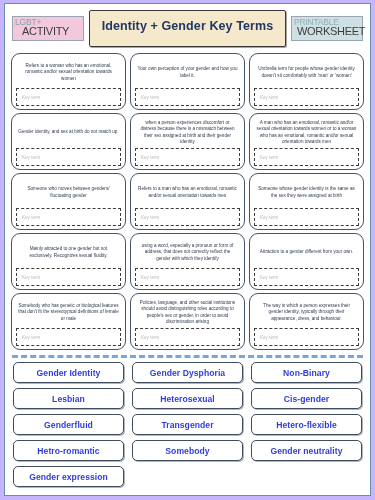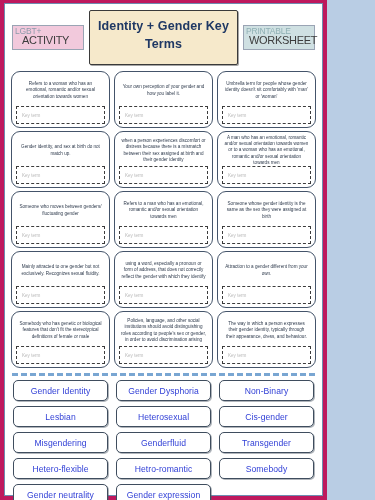--- a/index.html
+++ b/index.html
@@ -3,22 +3,22 @@
 <meta charset="utf-8">
 <style>
   html,body{margin:0;padding:0;}
   body{
     width:375px;height:500px;overflow:hidden;
     background:#b9cde4;
     font-family:"Liberation Sans", sans-serif;
   }
   
   #page{
-    position:relative;width:327px;height:500px;
-    background:#be185d;
+    position:relative;width:375px;height:500px;
+    background:#c4b5fd;
     box-sizing:border-box;
   }
   #sheet{
     position:absolute;left:4px;top:3px;right:4px;bottom:4px;
     background:#ffffff;
     border:1px solid #6d8cb0;
     box-sizing:border-box;
     display:flex;flex-direction:column;
   }
   
@@ -115,21 +115,21 @@
   .chip{
     border:1.2px solid #3f4d5e;
     border-radius:5px;
     background:#fff;
     height:21px;
     display:flex;align-items:center;justify-content:center;
     box-sizing:border-box;
     box-shadow:1px 1px 0 rgba(80,90,105,.45);
   }
   .chip span{
-    font-size:8.6px;font-weight:normal;color:#2f3ed6;
+    font-size:8.6px;font-weight:bold;color:#2f3ed6;
     letter-spacing:.05px;text-align:center;
   }
 </style>
 </head>
 <body>
 
 <div id="page">
   <div id="sheet">
 
     <div class="header">
@@ -258,23 +258,20 @@
         <div class="chip">
           <span>Lesbian</span>
         </div>
         <div class="chip">
           <span>Heterosexual</span>
         </div>
         <div class="chip">
           <span>Cis-gender</span>
         </div>
         <div class="chip">
-          <span>Misgendering</span>
-        </div>
-        <div class="chip">
           <span>Genderfluid</span>
         </div>
         <div class="chip">
           <span>Transgender</span>
         </div>
         <div class="chip">
           <span>Hetero-flexible</span>
         </div>
         <div class="chip">
           <span>Hetro-romantic</span>

